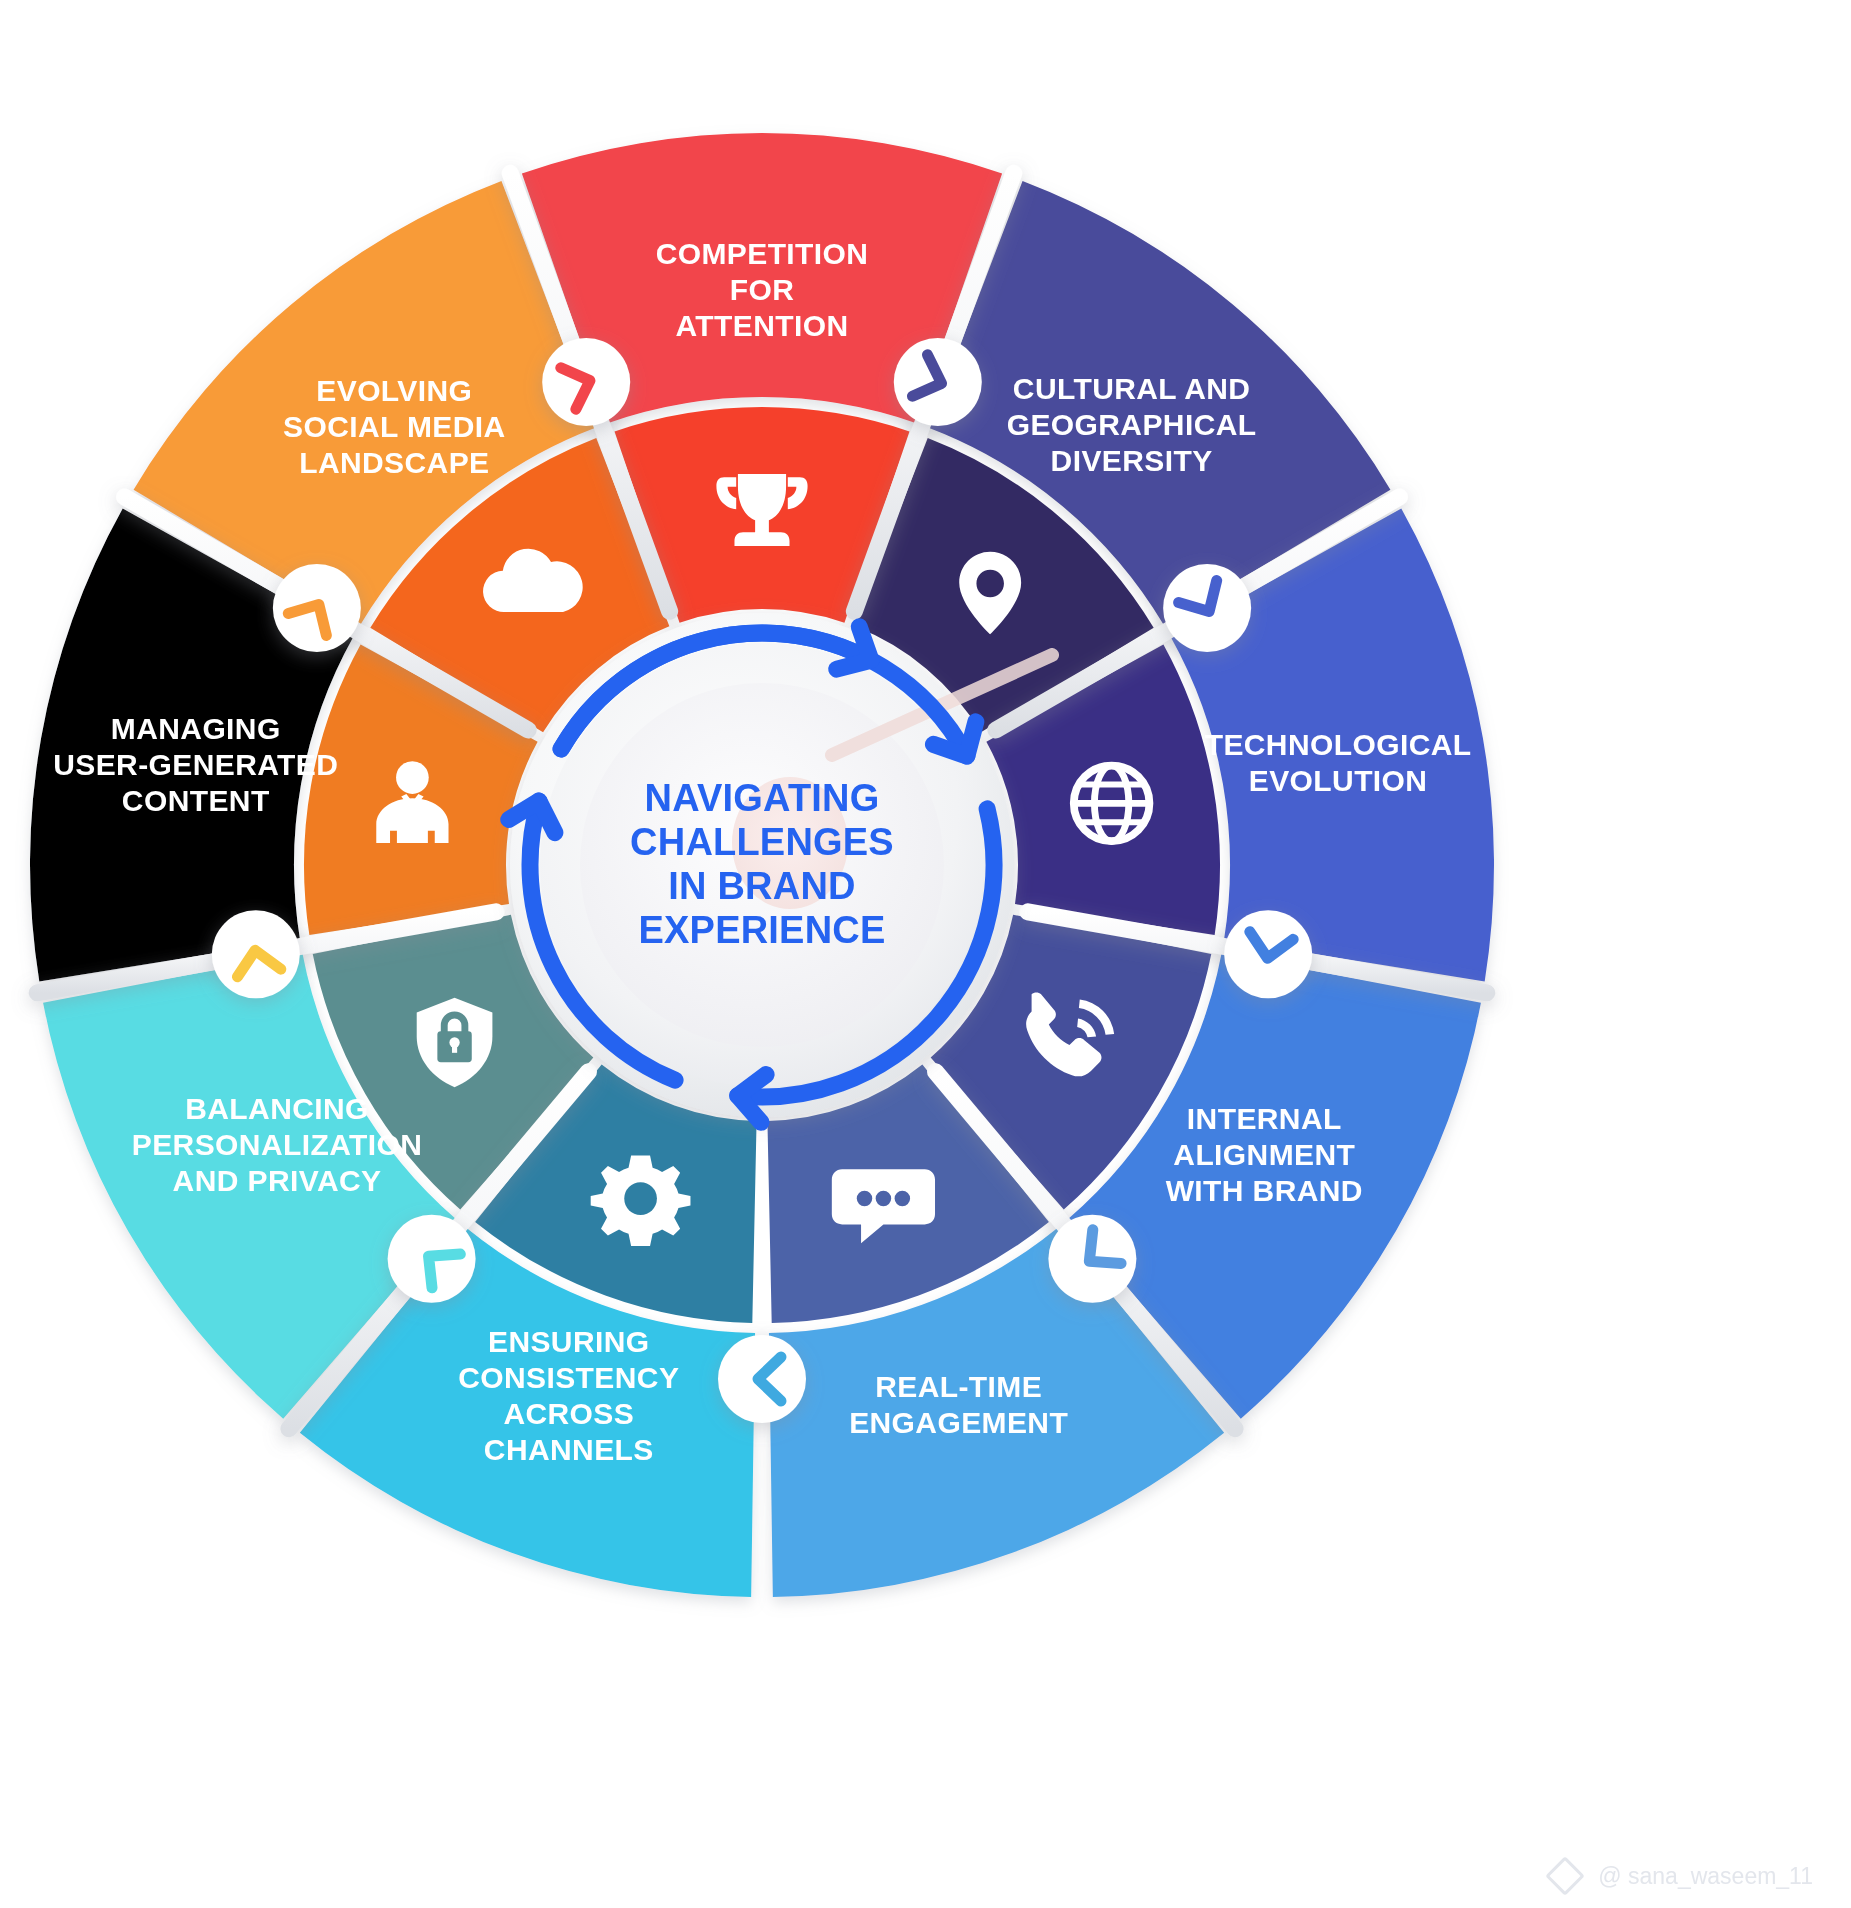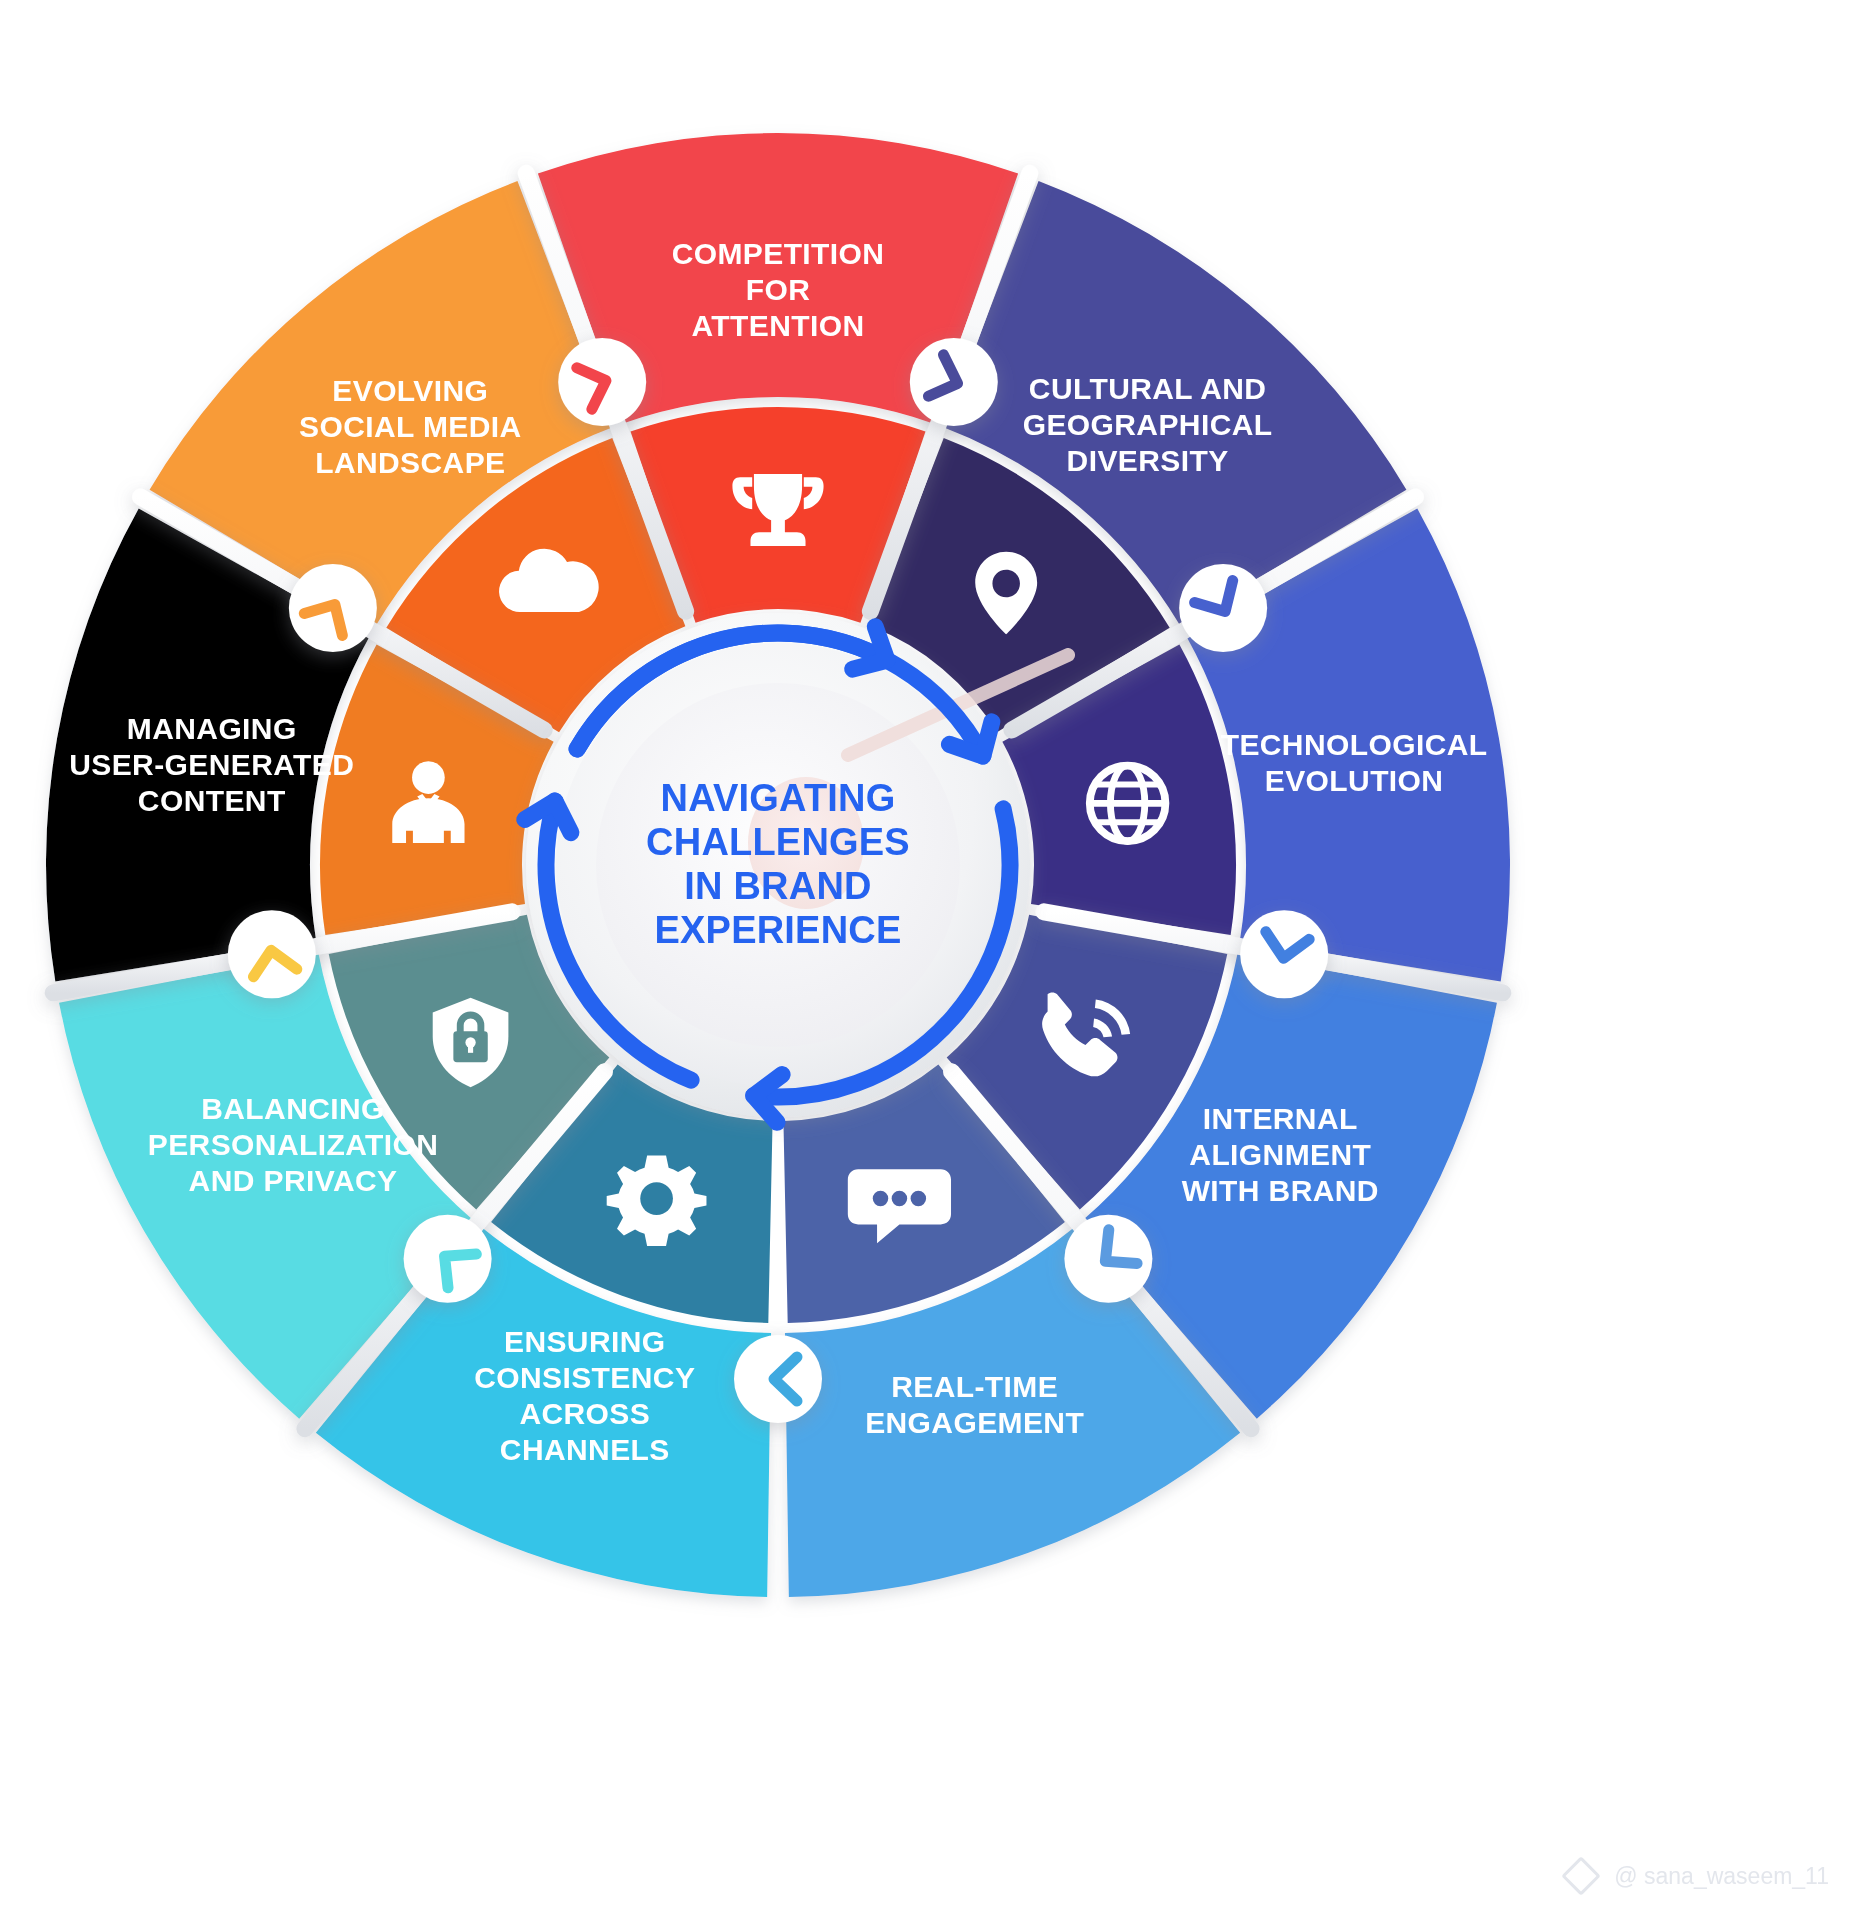--- a/index.html
+++ b/index.html
@@ -1,25 +1,25 @@
 <!DOCTYPE html>
 <html><head>
 <meta charset="utf-8">
 <style>
   html,body{margin:0;padding:0;background:#ffffff;}
   body{width:1851px;height:1908px;position:relative;overflow:hidden;
        font-family:"Liberation Sans",sans-serif;}
-  #stage{position:absolute;inset:0;margin-left:16px;}
+  #stage{position:absolute;inset:0;}
   svg{display:block;}
   .seg-label{fill:#ffffff;font-weight:bold;text-anchor:middle;
              font-family:"Liberation Sans",sans-serif;letter-spacing:.4px;}
   .center-title{fill:#2563f0;font-weight:bold;text-anchor:middle;
                 font-family:"Liberation Sans",sans-serif;letter-spacing:.2px;}
   .marker-circle{fill:#ffffff;}
-  .watermark{position:absolute;right:22px;bottom:18px;color:#e3e6ec;
+  .watermark{position:absolute;right:38px;bottom:18px;color:#e3e6ec;
              font-size:23px;font-family:"Liberation Sans",sans-serif;
              display:flex;align-items:center;gap:19px;user-select:none;}
   .wm-diamond{width:22px;height:22px;transform:rotate(45deg);
               border:3px solid #e3e6ec;border-radius:3px;}
 </style>
 </head>
 <body>
 
 <div id="stage">
   <svg id="wheel" width="1851" height="1908" viewBox="0 0 1851 1908">

